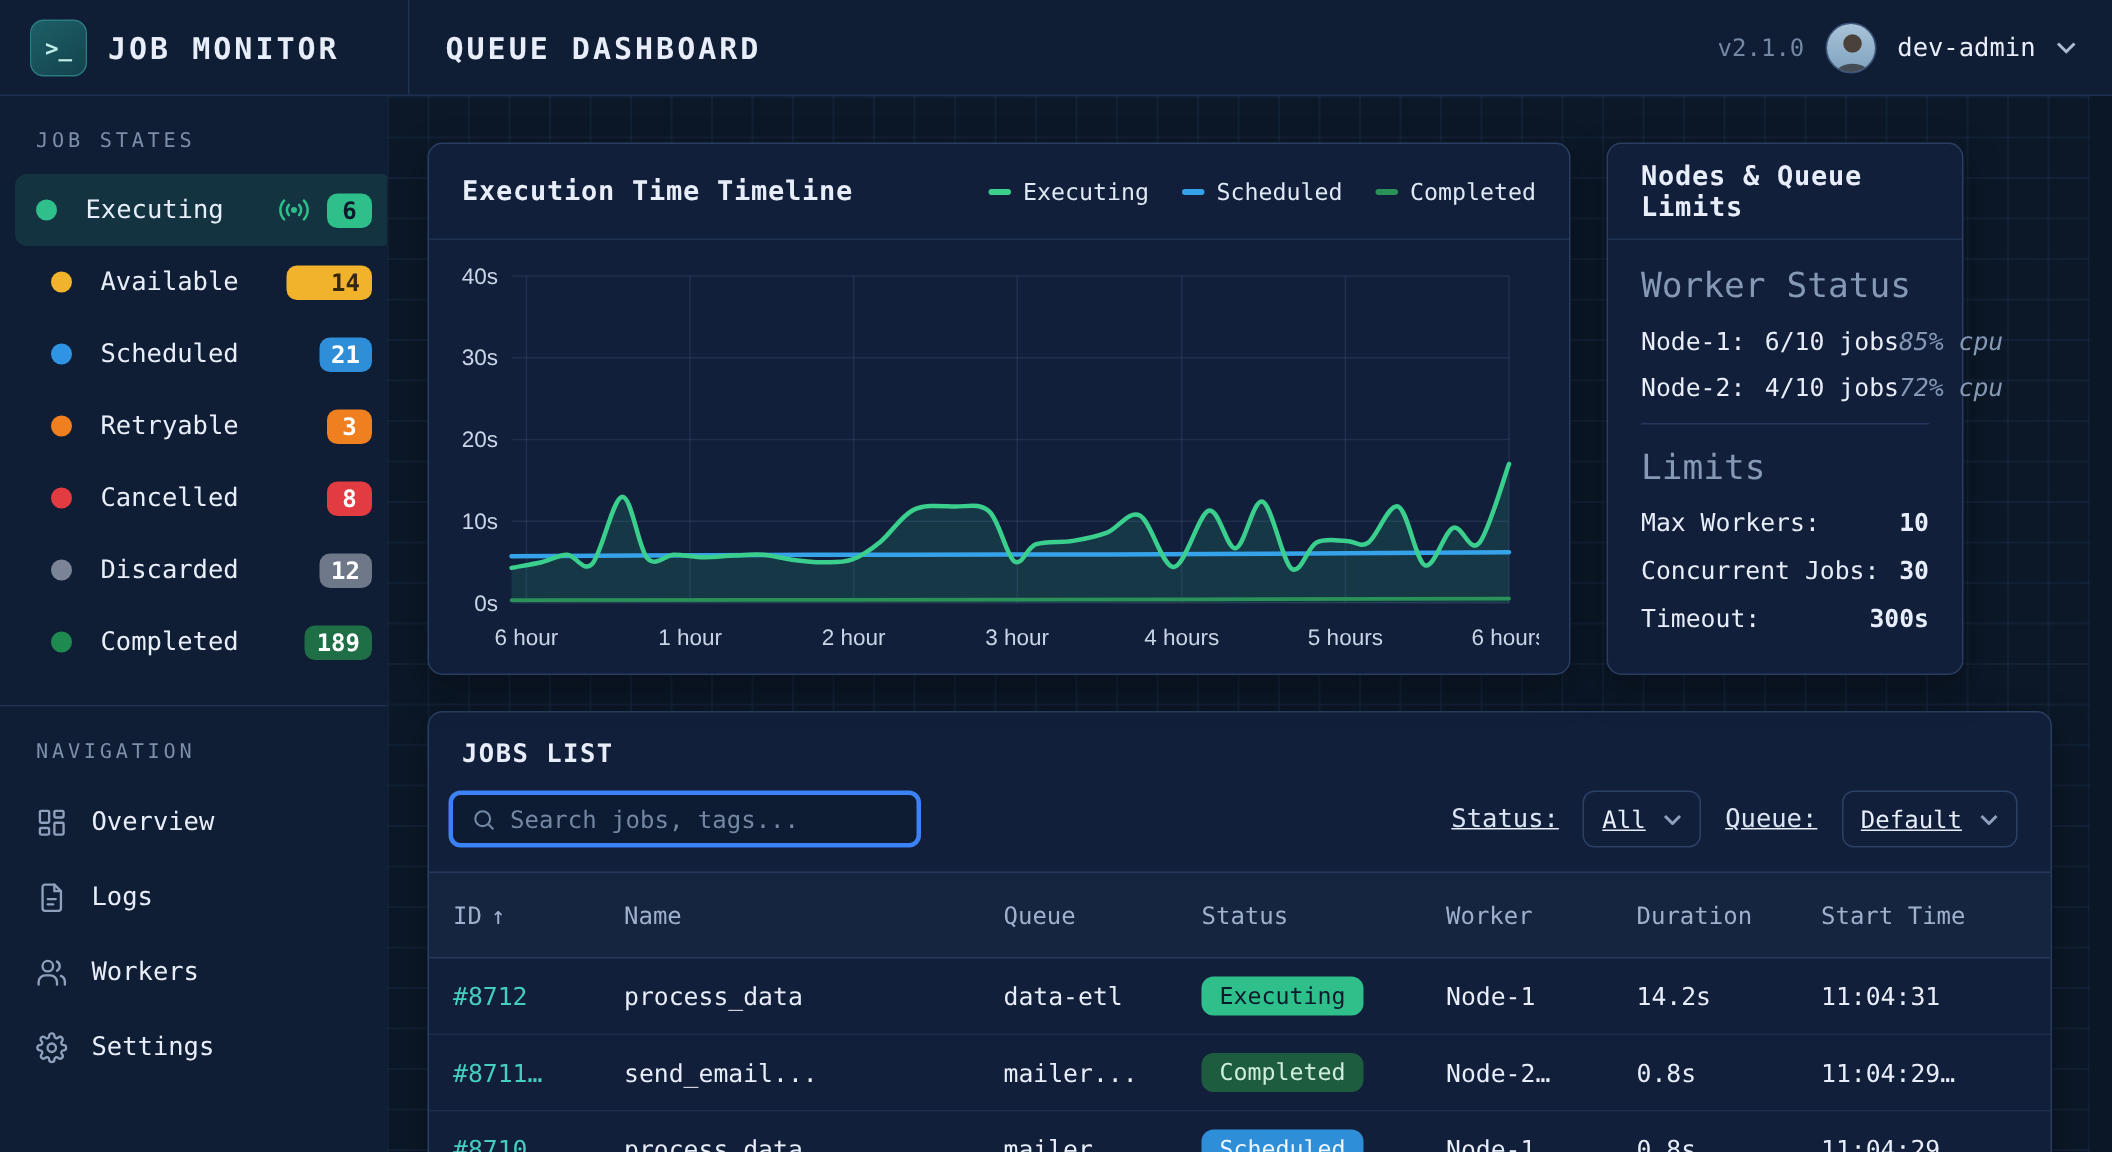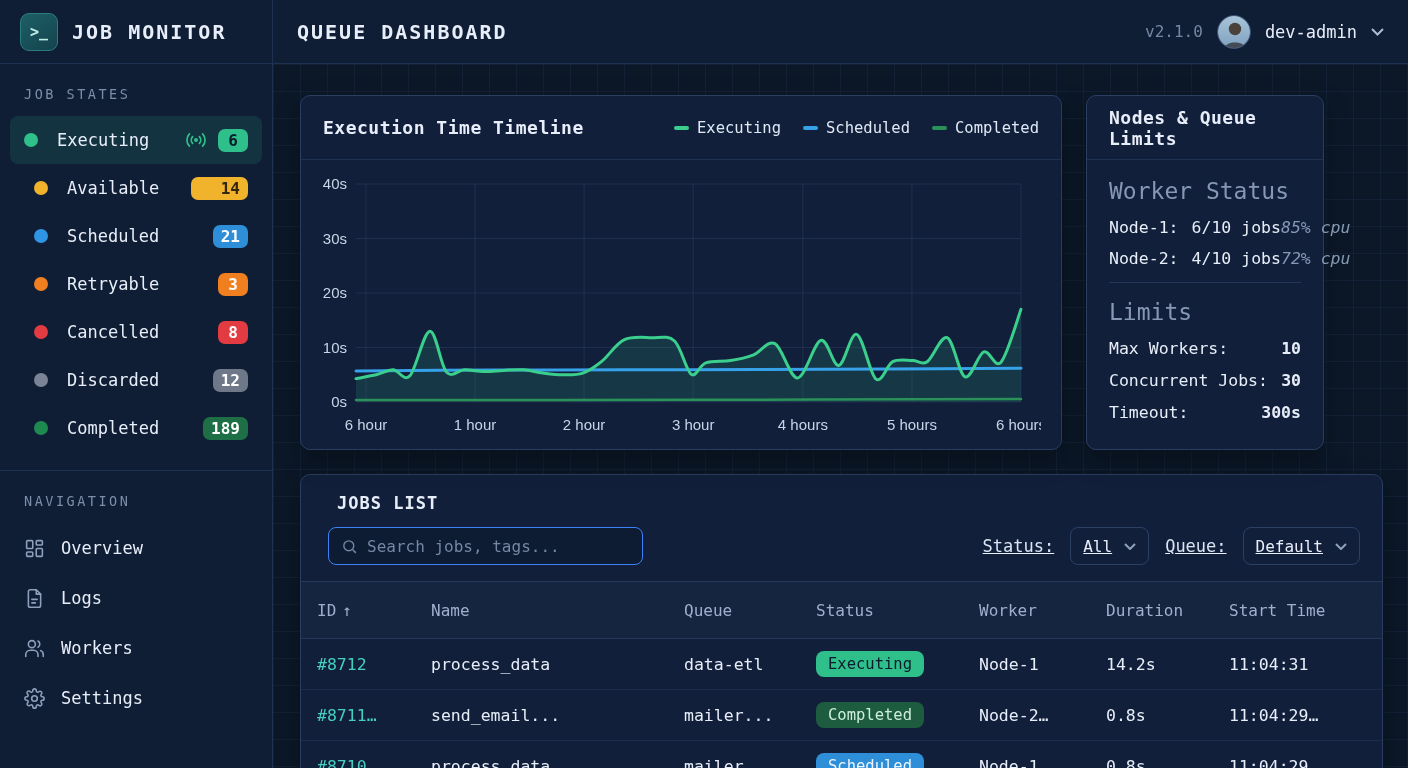--- a/index.html
+++ b/index.html
@@ -35,21 +35,21 @@
   .badge { margin-left:auto; min-width:30px; text-align:center; padding:2px 8px; border-radius:7px;
     font-size:16px; font-weight:bold; }
   .state-item:not(.active) .badge { margin-left:auto; }
   .state-item.active .badge { margin-left:0; }
   .side-divider { border:none; border-top:1px solid #1f3150; margin:18px 0 22px 0; }
   .nav-item { height:50px; display:flex; align-items:center; gap:16px; padding:0 24px; cursor:pointer; }
   .nav-item svg { stroke:#8ea0bb; fill:none; stroke-width:1.8; stroke-linecap:round; stroke-linejoin:round; }
   .nav-label { font-size:17px; }
 
   
-  .content { position:absolute; top:64px; left:273px; width:1135px; height:704px;
+  .content { position:absolute; top:64px; left:258px; width:1135px; height:704px;
     background-color:#0c1828;
     background-image:linear-gradient(rgba(70,105,165,0.10) 1px, transparent 1px),
                      linear-gradient(90deg, rgba(70,105,165,0.10) 1px, transparent 1px);
     background-size:27px 27px; padding:31px 25px 0 27px; overflow:hidden; }
   .card { background:#111f3a; border:1px solid #2a3e61; border-radius:10px;
     box-shadow:0 10px 24px rgba(0,0,0,0.35); }
   .row1 { display:flex; gap:24px; margin-bottom:24px; }
   .chart-card { width:762px; height:355px; }
   .card-head { height:64px; display:flex; align-items:center; padding:0 22px; border-bottom:1px solid #1f3252; }
   .card-title { font-size:18px; font-weight:bold; letter-spacing:0.5px; }
@@ -67,24 +67,24 @@
   .nodes-sub { font-size:23px; margin-bottom:14px; }
   .node-row { display:flex; align-items:baseline; margin-bottom:12px; white-space:nowrap; }
   .node-jobs { margin-left:13px; }
   .node-cpu { margin-left:auto; color:#8598b4;font-style:italic; }
   .nodes-divider { border:none; border-top:1px solid #24365a; margin:14px 0 16px 0; }
   .limit-row { display:flex; margin-bottom:13px; }
   .limit-value { margin-left:auto; font-weight:bold; }
 
   
   .jobs-card { width:1083px; height:420px; overflow:hidden; }
-  .jobs-head { padding:18px 22px 16px 27px; }
+  .jobs-head { padding:18px 22px 16px 13px; }
   .jobs-title { font-size:17px; font-weight:bold; letter-spacing:1px; padding-left:9px; margin-bottom:14px; }
   .jobs-controls { display:flex; align-items:center; }
-  .search-box { width:315px; height:38px; background:#0d1b33; border:1px solid #3b82f6; border-radius:8px;
+  .search-box { width:315px; height:38px; background:#0d1b33; border:3px solid #3b82f6; border-radius:8px;
     display:flex; align-items:center; gap:9px; padding:0 12px; }
   .search-box svg { stroke:#7487a3; fill:none; stroke-width:2; flex:0 0 auto; }
   .search-box input { background:transparent; border:none; outline:none; color:#dfe8f4; width:100%;
     font:16px "DejaVu Sans Mono",monospace; }
   .search-box input::placeholder { color:#7487a3; }
   .filters { margin-left:auto; display:flex; align-items:center; gap:16px;text-decoration:underline; }
   .filter-label { font-size:17px; color:#dbe4f3; }
   .select { height:38px; background:#121f3a; border:1px solid #2c4066; border-radius:8px;
     display:flex; align-items:center; gap:12px; padding:0 12px; font-size:16px; cursor:pointer; }
   .select svg { stroke:#8ea0bb; stroke-width:2; fill:none; }

